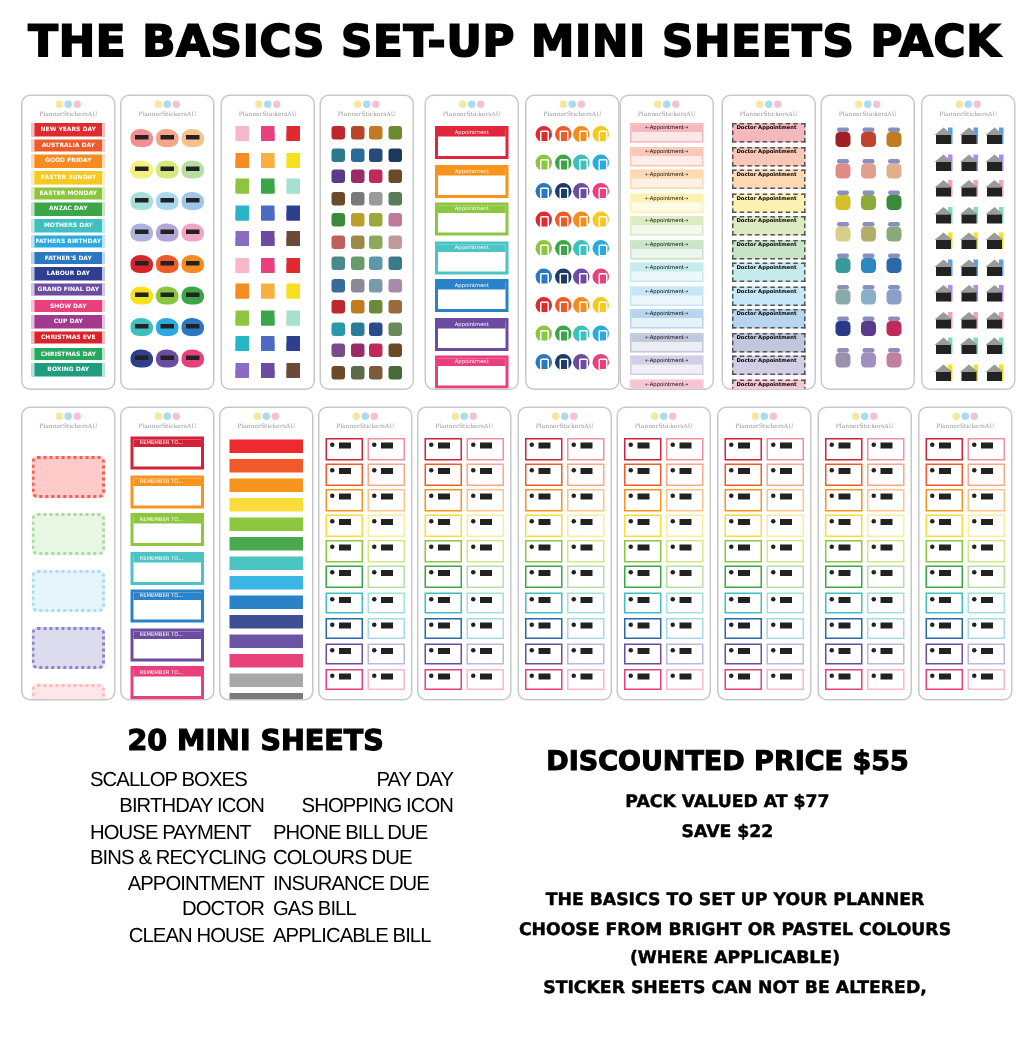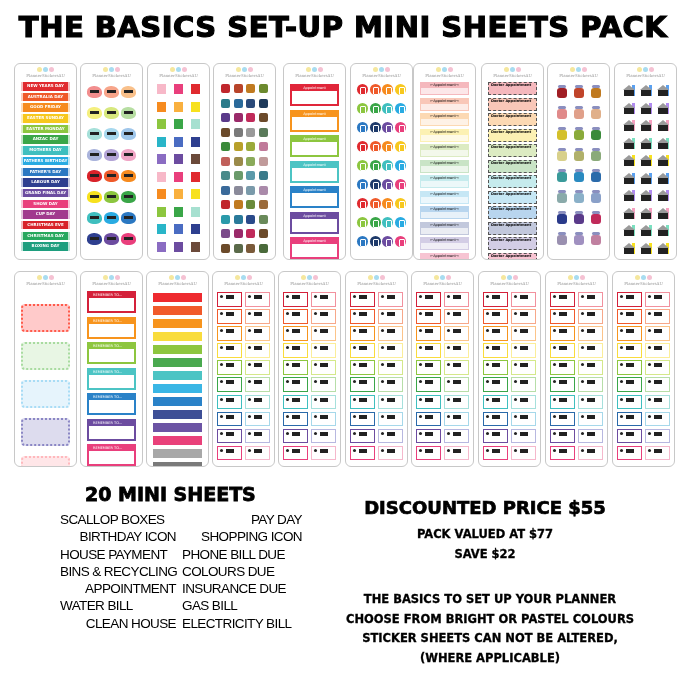--- a/index.html
+++ b/index.html
@@ -778,28 +778,28 @@
     <div class="r">SCALLOP BOXES</div>
   <div class="l">PAY DAY</div>
   <div class="l">BIRTHDAY ICON</div>
   <div class="l">SHOPPING ICON</div>
     <div class="r">HOUSE PAYMENT</div>
     <div class="r">PHONE BILL DUE</div>
   <div class="l">BINS &amp; RECYCLING</div>
     <div class="r">COLOURS DUE</div>
   <div class="l">APPOINTMENT</div>
     <div class="r">INSURANCE DUE</div>
-    <div class="r">WATER BILL</div>
+  <div class="l">DOCTOR</div>
     <div class="r">GAS BILL</div>
   <div class="l">CLEAN HOUSE</div>
-    <div class="r">ELECTRICITY BILL</div>
+    <div class="r">APPLICABLE BILL</div>
 </div>
 
 <div class="price">DISCOUNTED PRICE $55</div>
 <div class="value">PACK VALUED AT $77</div>
 <div class="save">SAVE $22</div>
 
 <div class="notes">
   <div>THE BASICS TO SET UP YOUR PLANNER</div>
   <div>CHOOSE FROM BRIGHT OR PASTEL COLOURS</div>
+  <div>(WHERE APPLICABLE)</div>
   <div>STICKER SHEETS CAN NOT BE ALTERED,</div>
-  <div>(WHERE APPLICABLE)</div>
 </div>
 
 </body></html>

